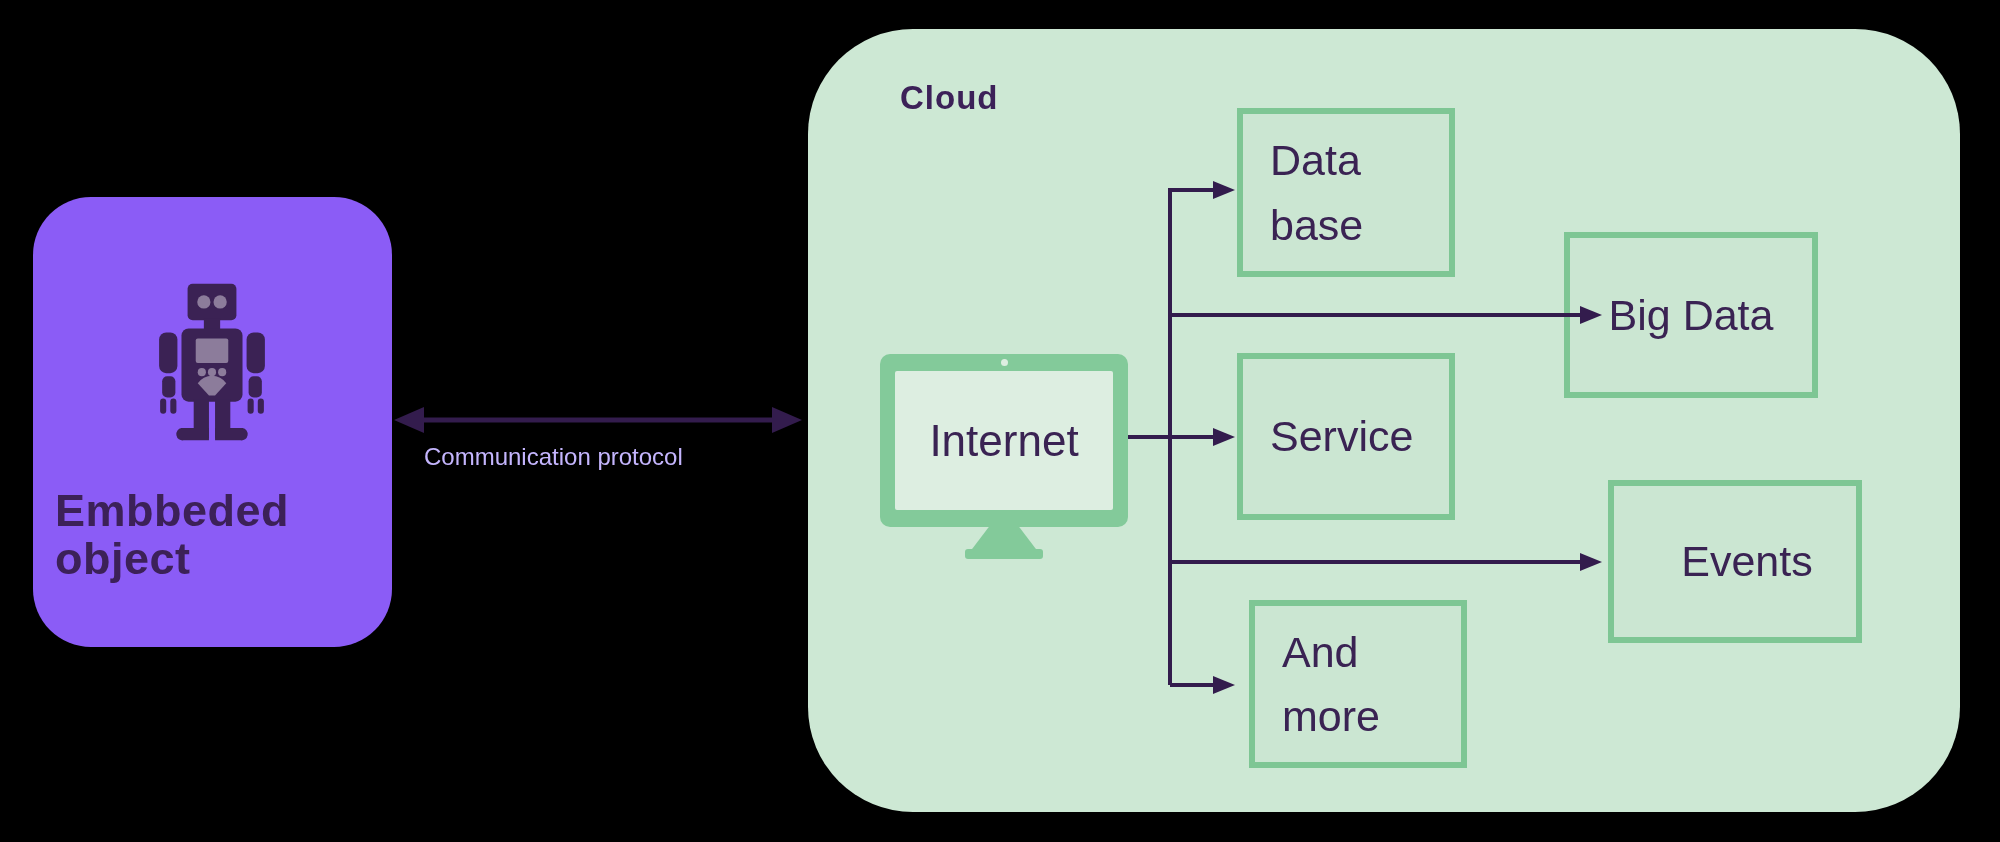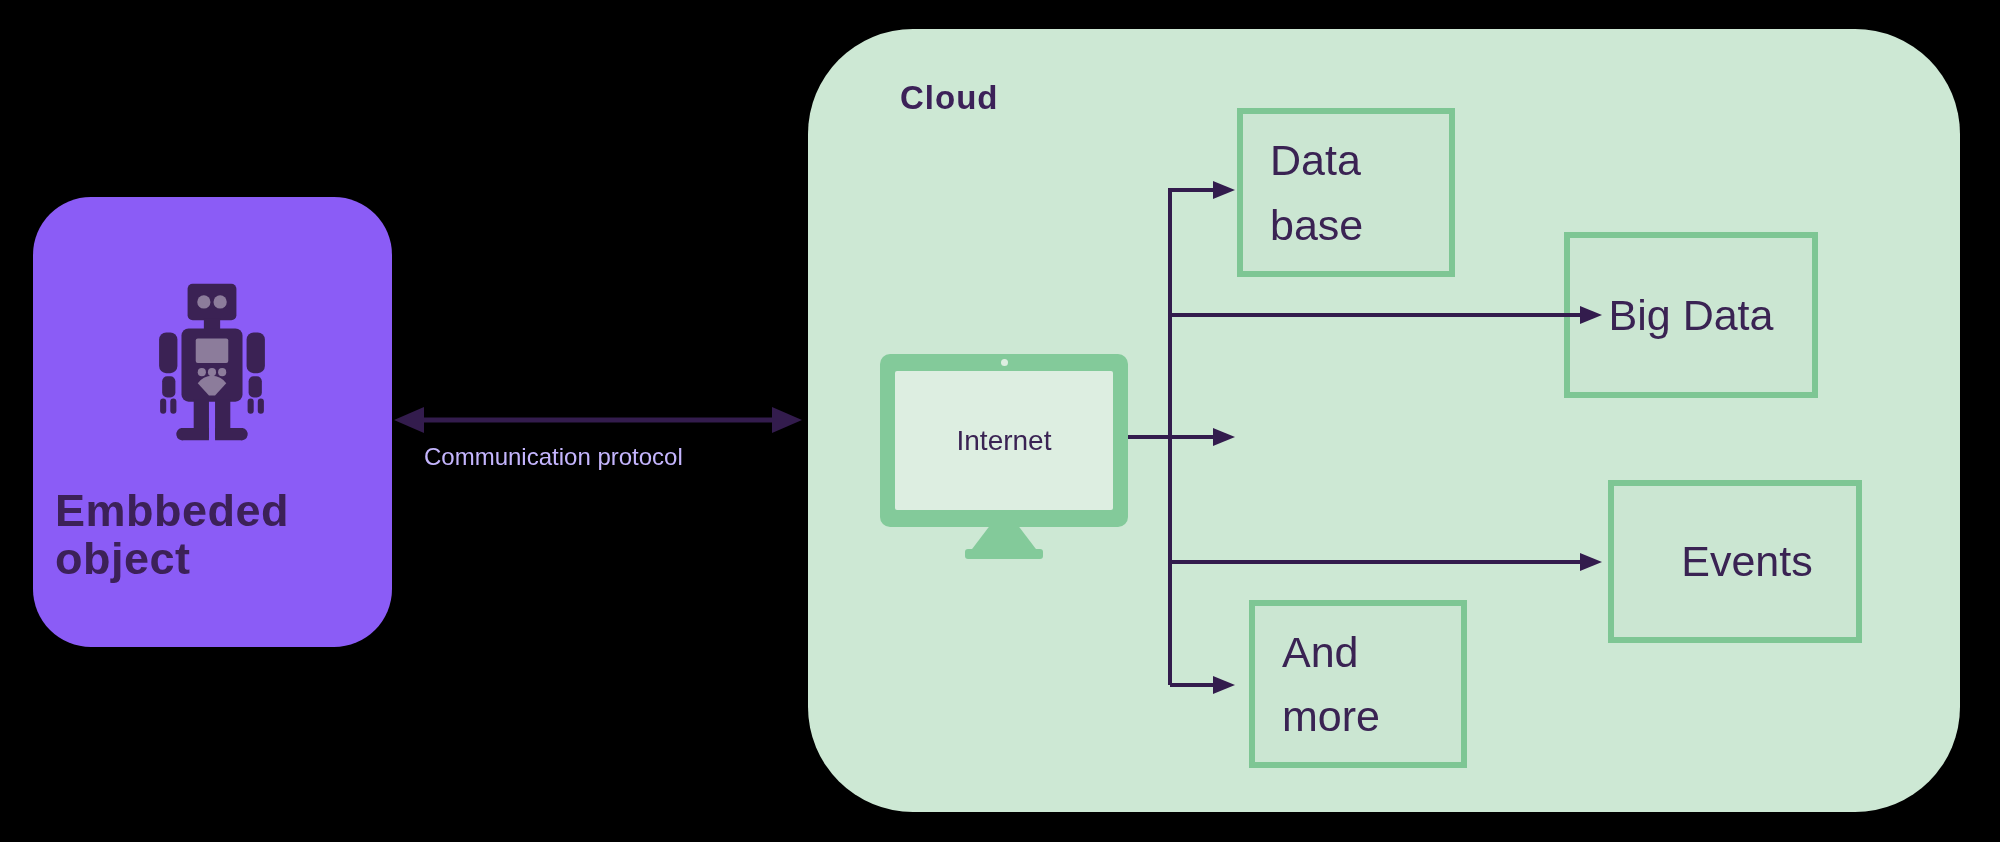--- a/index.html
+++ b/index.html
@@ -44,21 +44,21 @@
   }
   .monitor-screen {
     position: absolute; left: 15px; top: 17px; right: 15px; bottom: 17px;
     background: #ddeee1; border-radius: 2px;
     display: flex; align-items: center; justify-content: center;
   }
   .monitor-camera {
     position: absolute; left: 50%; top: 5px; width: 7px; height: 7px;
     margin-left: -3px; border-radius: 50%; background: #ddeee1;
   }
-  .internet-label { font-size: 28px; color: #3a2353; }
+  .internet-label { font-size: 44px; color: #3a2353; }
   .monitor-stand {
     position: absolute; left: 50%; top: 173px; width: 76px; height: 22px; margin-left: -38px;
     background: #83ca9a;
     clip-path: polygon(30% 0%, 70% 0%, 92% 100%, 8% 100%);
   }
   .monitor-base {
     position: absolute; left: 50%; top: 195px; width: 78px; height: 10px; margin-left: -39px;
     background: #83ca9a; border-radius: 3px;
   }
 
@@ -141,20 +141,23 @@
           <span class="internet-label">Internet</span>
         </div>
       </div>
       <div class="monitor-stand"></div>
       <div class="monitor-base"></div>
     </div>
 
     <div class="node left-col node-database">
       <span class="node-label">Data base</span>
     </div>
+    <div class="node left-col node-service">
+      <span class="node-label">Service</span>
+    </div>
     <div class="node left-col node-andmore">
       <span class="node-label">And more</span>
     </div>
     <div class="node right-col node-bigdata">
       <span class="node-label">Big Data</span>
     </div>
     <div class="node right-col node-events">
       <span class="node-label">Events</span>
     </div>
   </div>

